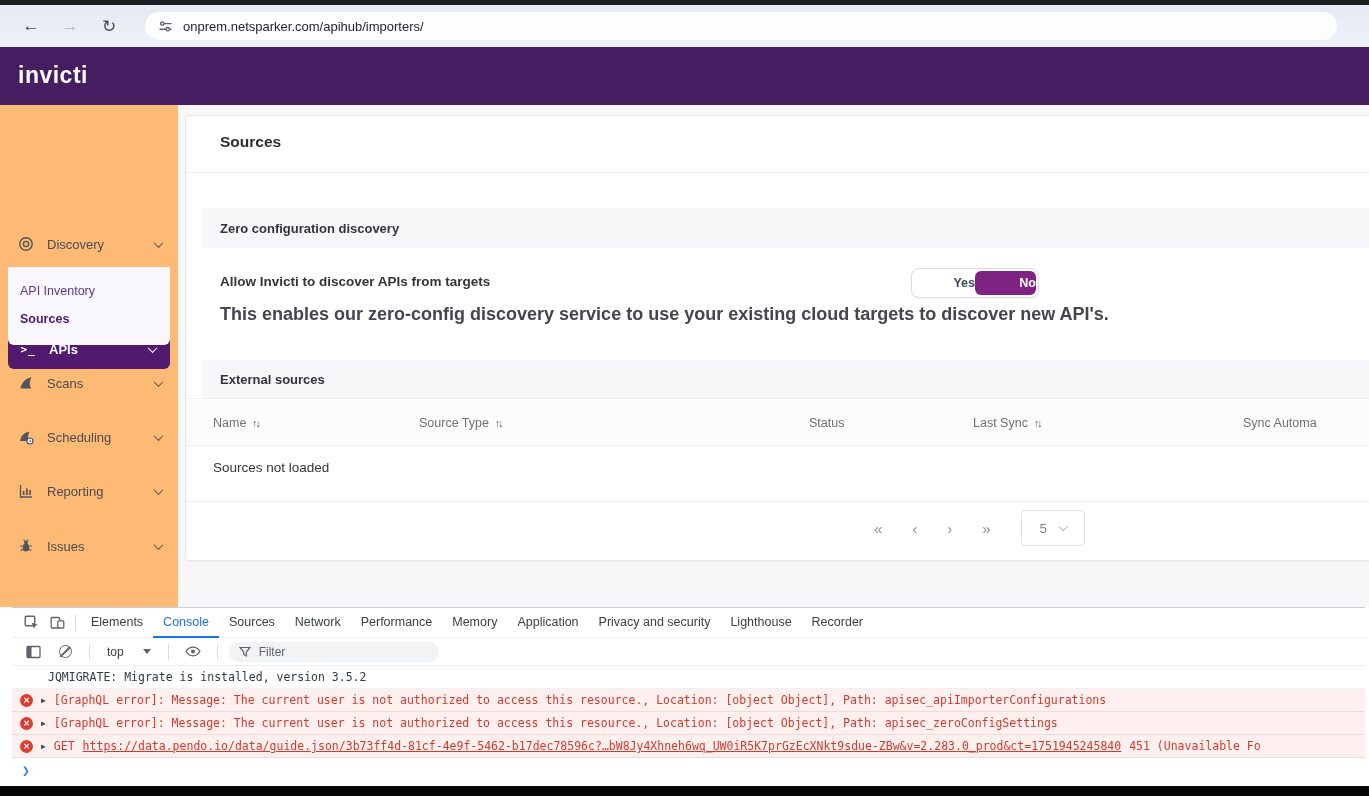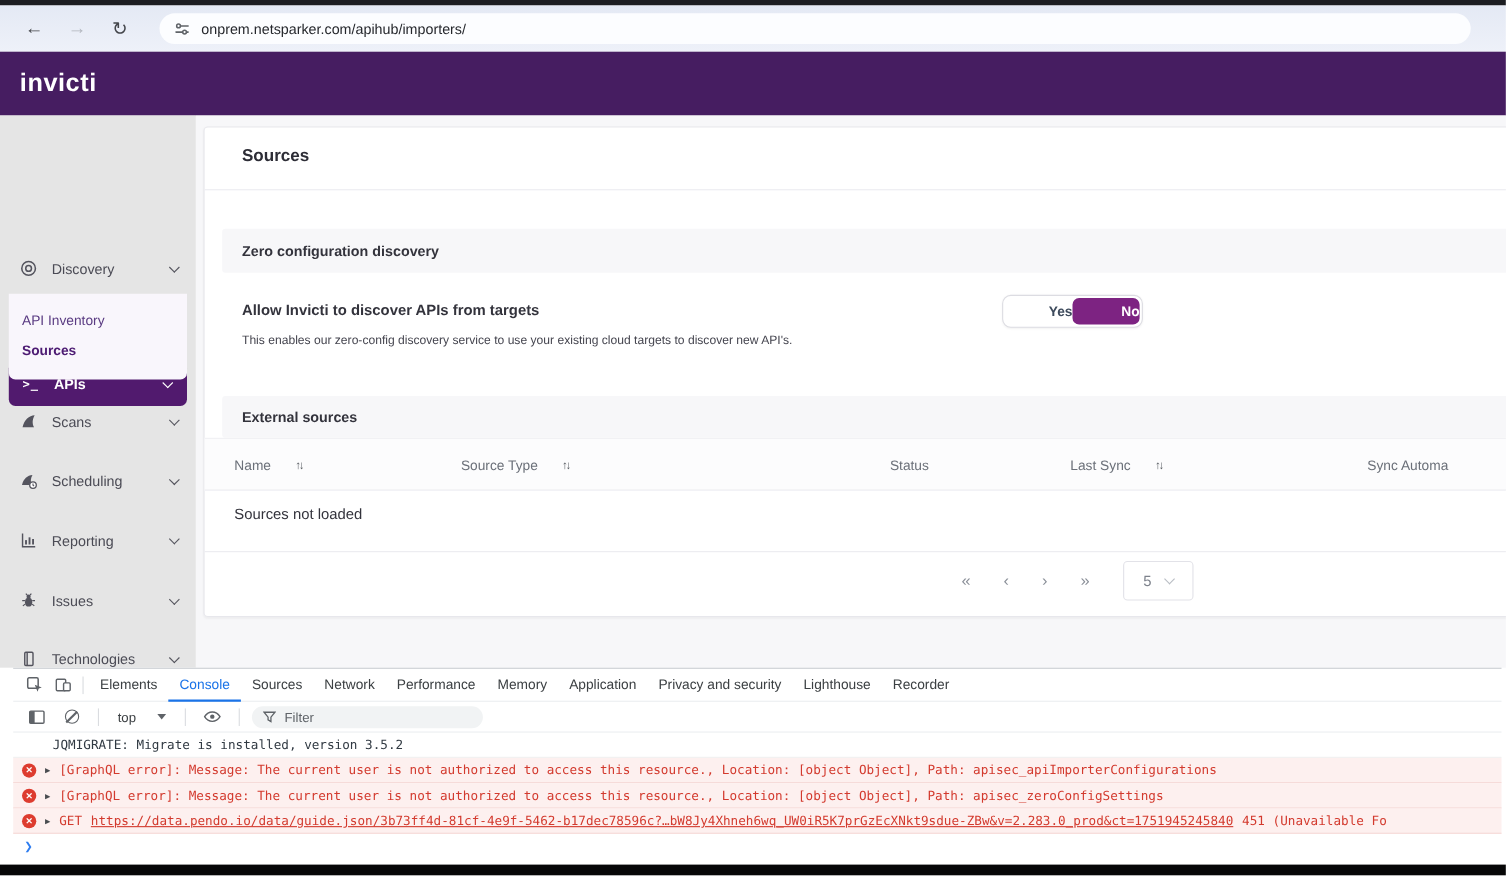--- a/index.html
+++ b/index.html
@@ -19,21 +19,21 @@
   .url-pill { margin-left:10px; height:28px; width:1192px; background:#fcfdff; border-radius:14px;
     display:flex; align-items:center; padding:0 13px; gap:10px; }
   .url-text { font-size:13px; color:#25272c; }
 
   
   .app-header { position:absolute; top:47px; left:0; right:0; height:58px; background:#461d61; }
   .logo { position:absolute; left:18px; top:15px; color:#fff; font-size:23px; font-weight:700; letter-spacing:.5px; }
 
   
   .main-bg { position:absolute; top:105px; left:178px; right:0; height:502px; background:#f7f7f9; }
-  .sidebar { position:absolute; top:105px; left:0; width:178px; height:502px; background:#e5e5e5; overflow:hidden; }
+  .sidebar { position:absolute; top:105px; left:0; width:178px; height:502px; background:#fdba74; overflow:hidden; }
 
   .side-item { position:absolute; left:0; width:178px; height:28px; display:flex; align-items:center;
     padding:0 16px 0 18px; gap:13px; font-size:13px; color:#4b4b55; cursor:pointer; }
   .side-item .si-icon { width:16px; height:16px; display:flex; align-items:center; justify-content:center; flex:none; }
   .chev { width:7px; height:7px; border-right:1.6px solid #55555e; border-bottom:1.6px solid #55555e;
     transform:rotate(45deg) translate(-1px,-1px); margin-left:auto; flex:none; }
   .side-item.selected { left:8px; width:162px; height:40px; background:#511a6e; border-radius:6px;
     color:#fff; padding:0 14px 0 12px; font-weight:700; }
   .side-item.selected .chev { border-color:#fff; }
   .apis-glyph { font-size:11px; font-weight:700; color:#fff; letter-spacing:1px; font-family:"DejaVu Sans Mono",monospace; }
@@ -43,31 +43,31 @@
 
   
   .card { position:absolute; top:115px; left:185px; width:1400px; height:446px; background:#fff;
     border:1px solid #e7e7ec; border-radius:4px; box-shadow:0 1px 2px rgba(0,0,0,.04); }
   .card-title { position:absolute; left:34px; top:17px; font-size:15.5px; font-weight:700; color:#2d2d36; }
   .card-divider { position:absolute; top:56px; left:0; right:0; height:1px; background:#ececf0; }
   .section-bar { position:absolute; left:16px; right:16px; height:40px; background:#f7f7f9; border-radius:3px;
     display:flex; align-items:center; padding:0 18px; font-size:13px; font-weight:700; color:#33333c; }
   .zc-bar { top:92px; }
   .setting-label { position:absolute; left:34px; top:158px; font-size:13.5px; font-weight:700; color:#33333c; }
-  .setting-desc { position:absolute; left:34px; top:188px; font-size:11px; color:#45454f; }
+  .setting-desc { position:absolute; left:34px; top:188px; font-size:18px; color:#45454f;font-weight:bold; }
   .toggle { position:absolute; left:725px; top:152px; display:flex; background:#fff; border:1px solid #dcdce2;
     border-radius:8px; padding:2px; box-shadow:0 1px 2px rgba(0,0,0,.05); cursor:pointer; }
   .t-seg { width:61px; height:24px; line-height:24px; text-align:right; font-size:12.5px; font-weight:700; }
   .t-yes { color:#3d4a5c; }
   .t-no { background:#7d2382; color:#fff; border-radius:6px; }
 
   .es-bar { top:244px; height:38px; }
   .thead { position:absolute; left:0; right:0; top:282px; height:48px; background:#fcfcfd;
     border-top:1px solid #f0f0f3; border-bottom:1px solid #ececf0; }
-  .th { position:absolute; top:0; height:48px; display:flex; align-items:center; gap:22px;
+  .th { position:absolute; top:0; height:48px; display:flex; align-items:center; gap:6px;
     font-size:12.5px; color:#6b7079; cursor:pointer; }
   .th .sort { font-size:10.5px; letter-spacing:-2px; color:#55595f; }
   .th-0{left:27px;} .th-1{left:233px;} .th-2{left:623px;align-items:center;} .th-3{left:787px;} .th-4{left:1057px;}
   .empty-row { position:absolute; left:0; right:0; top:330px; height:56px; border-bottom:1px solid #ececf0;
     display:flex; align-items:flex-start; padding:14px 0 0 27px; font-size:13.5px; color:#33333c; }
   .pager { position:absolute; left:688px; top:392px; height:40px; display:flex; align-items:center; gap:30px; }
   .pg-btn { font-size:15px; color:#8a8f98; cursor:pointer; line-height:1; }
   .pg-select { width:64px; height:36px; border:1px solid #e2e2e8; border-radius:4px; display:flex;
     align-items:center; justify-content:center; gap:12px; color:#7d828c; font-size:13.5px; cursor:pointer; }
   .pg-select .chev { margin:0; border-color:#b9bdc4; transform:rotate(45deg) translate(-1px,-2px); }
@@ -201,30 +201,20 @@
       <span class="si-icon">
         <svg width="16" height="16" viewBox="0 0 16 16">
           <ellipse cx="8" cy="9.4" rx="3.3" ry="4" fill="#54545e"></ellipse>
             <circle cx="8" cy="4.4" r="1.9" fill="#54545e"></circle>
           <path d="M4.7 8H2.2M4.8 11.2l-2 1.6M11.3 8h2.5M11.2 11.2l2 1.6M6.7 3 5.5 1.6M9.3 3l1.2-1.4" stroke="#54545e" stroke-width="1.1" fill="none"></path>
           </svg>
       </span>
       <span>Issues</span>
       <span class="chev"></span>
     </div>
-    <div class="side-item" style="top:480px">
-      <span class="si-icon">
-        <svg width="16" height="16" viewBox="0 0 16 16" fill="none" stroke="#54545e" stroke-width="1.3">
-          <rect x="4.5" y="2" width="7.5" height="12" rx="1"></rect>
-            <path d="M6.7 2v12"></path>
-          </svg>
-      </span>
-      <span>Technologies</span>
-      <span class="chev"></span>
-    </div>
   </div>
 
   <div class="card">
     <div class="card-title">Sources</div>
     <div class="card-divider"></div>
 
     <div class="section-bar zc-bar">
       <span>Zero configuration discovery</span>
     </div>
     <div class="setting-label">Allow Invicti to discover APIs from targets</div>

